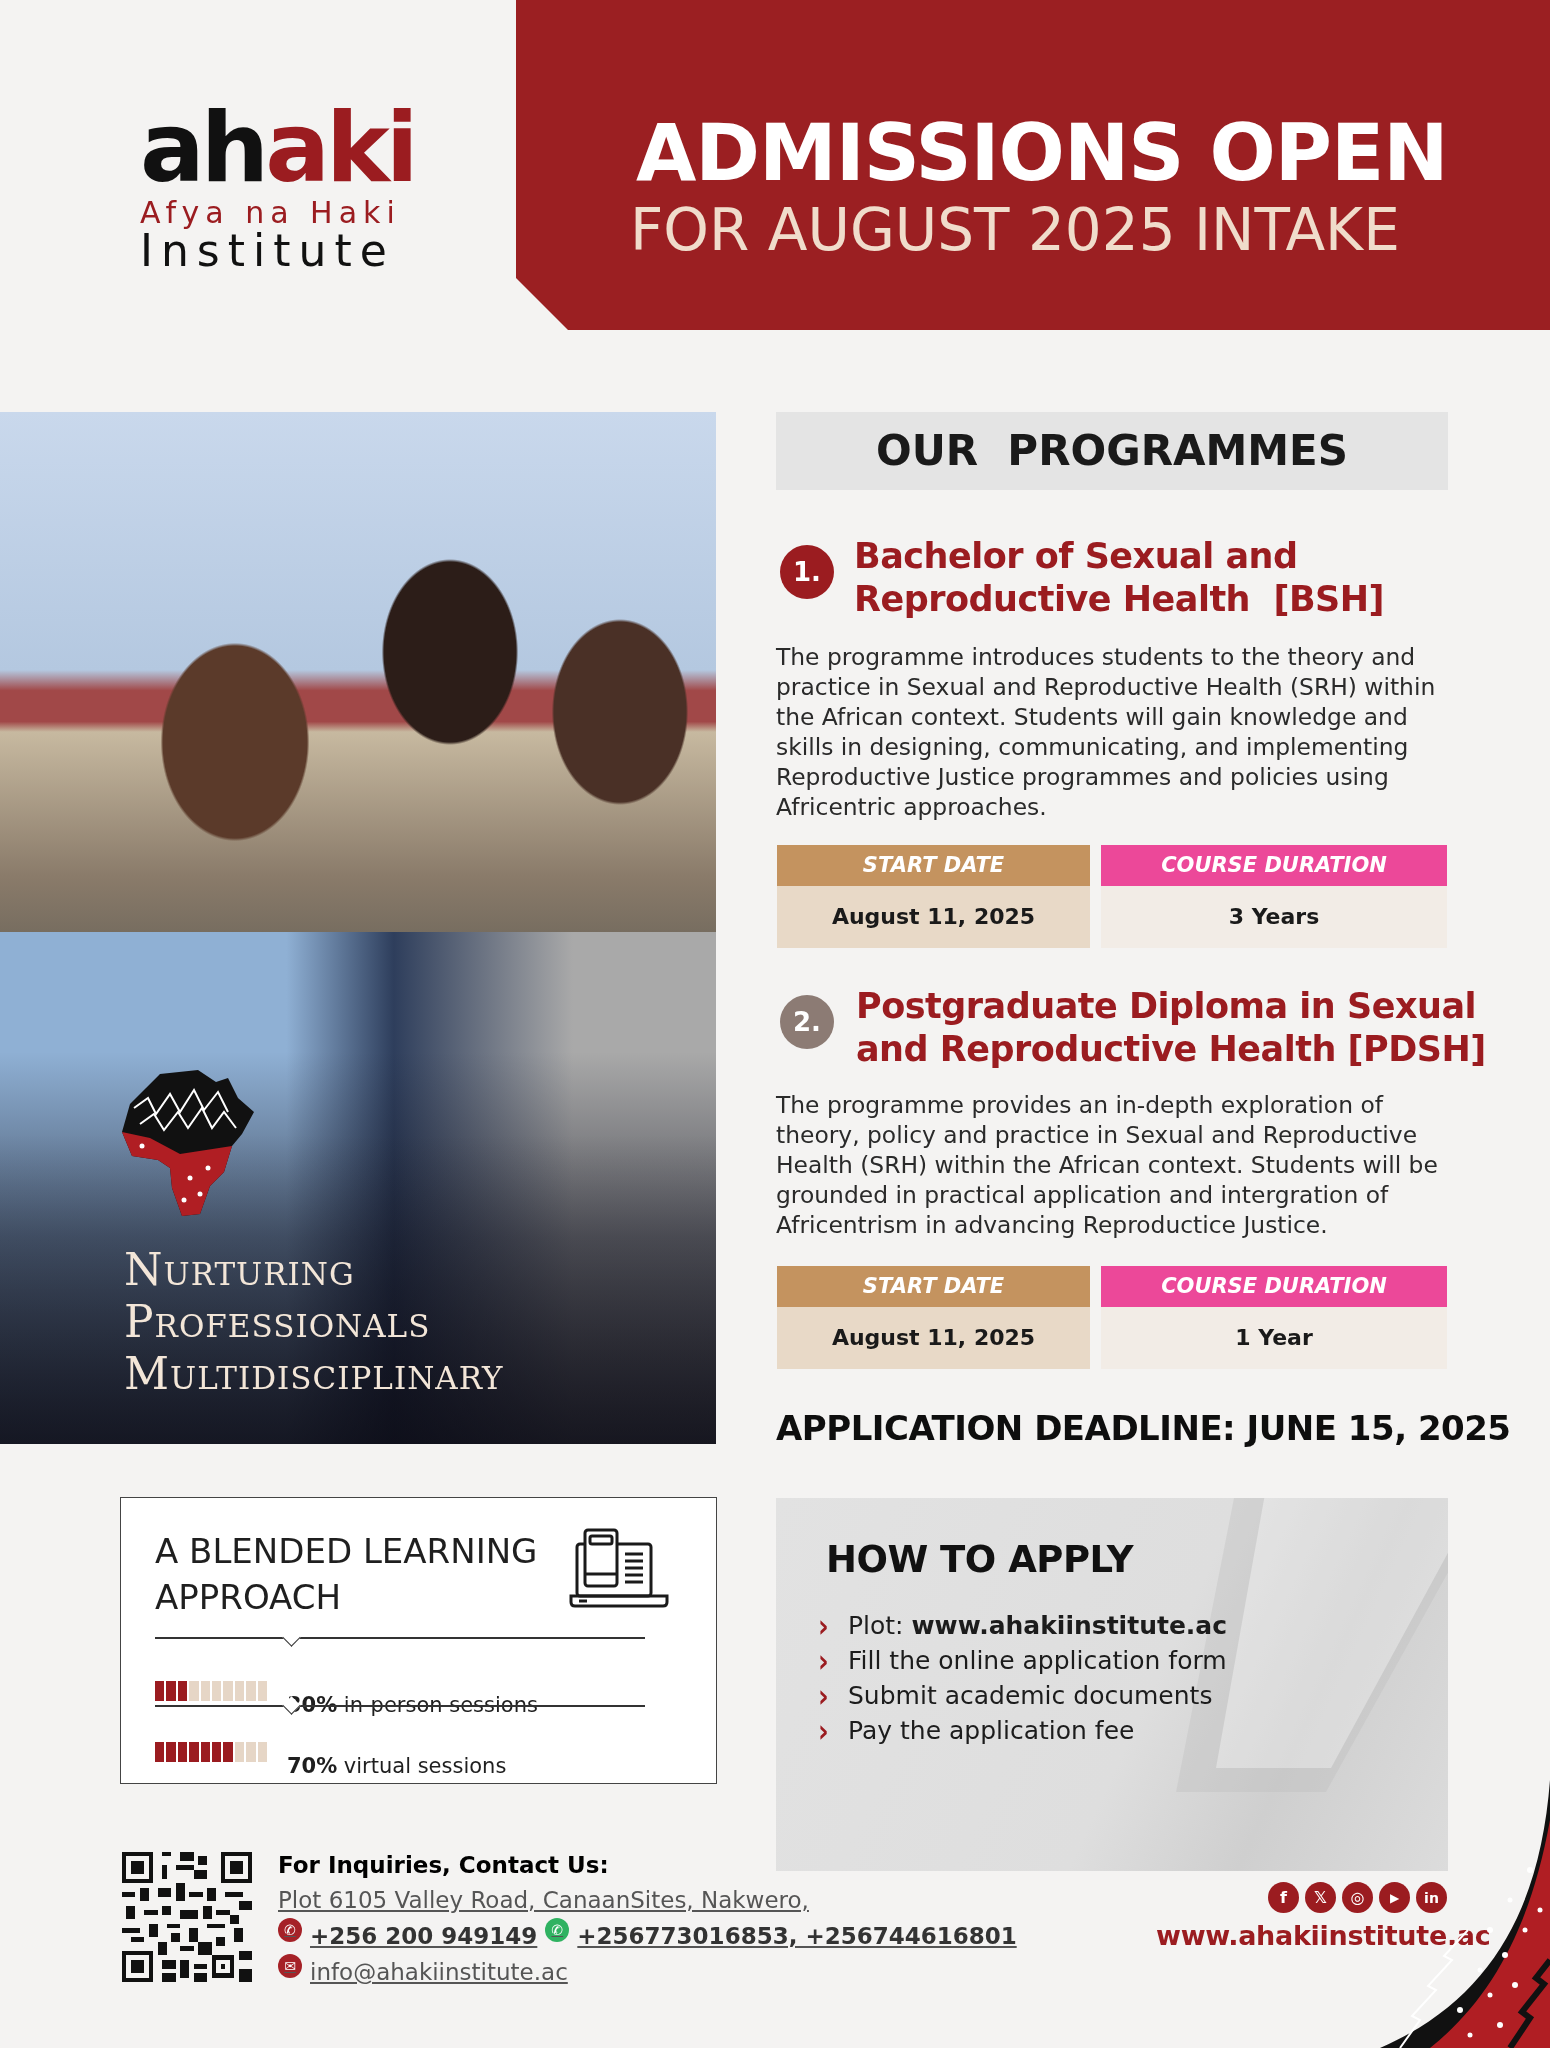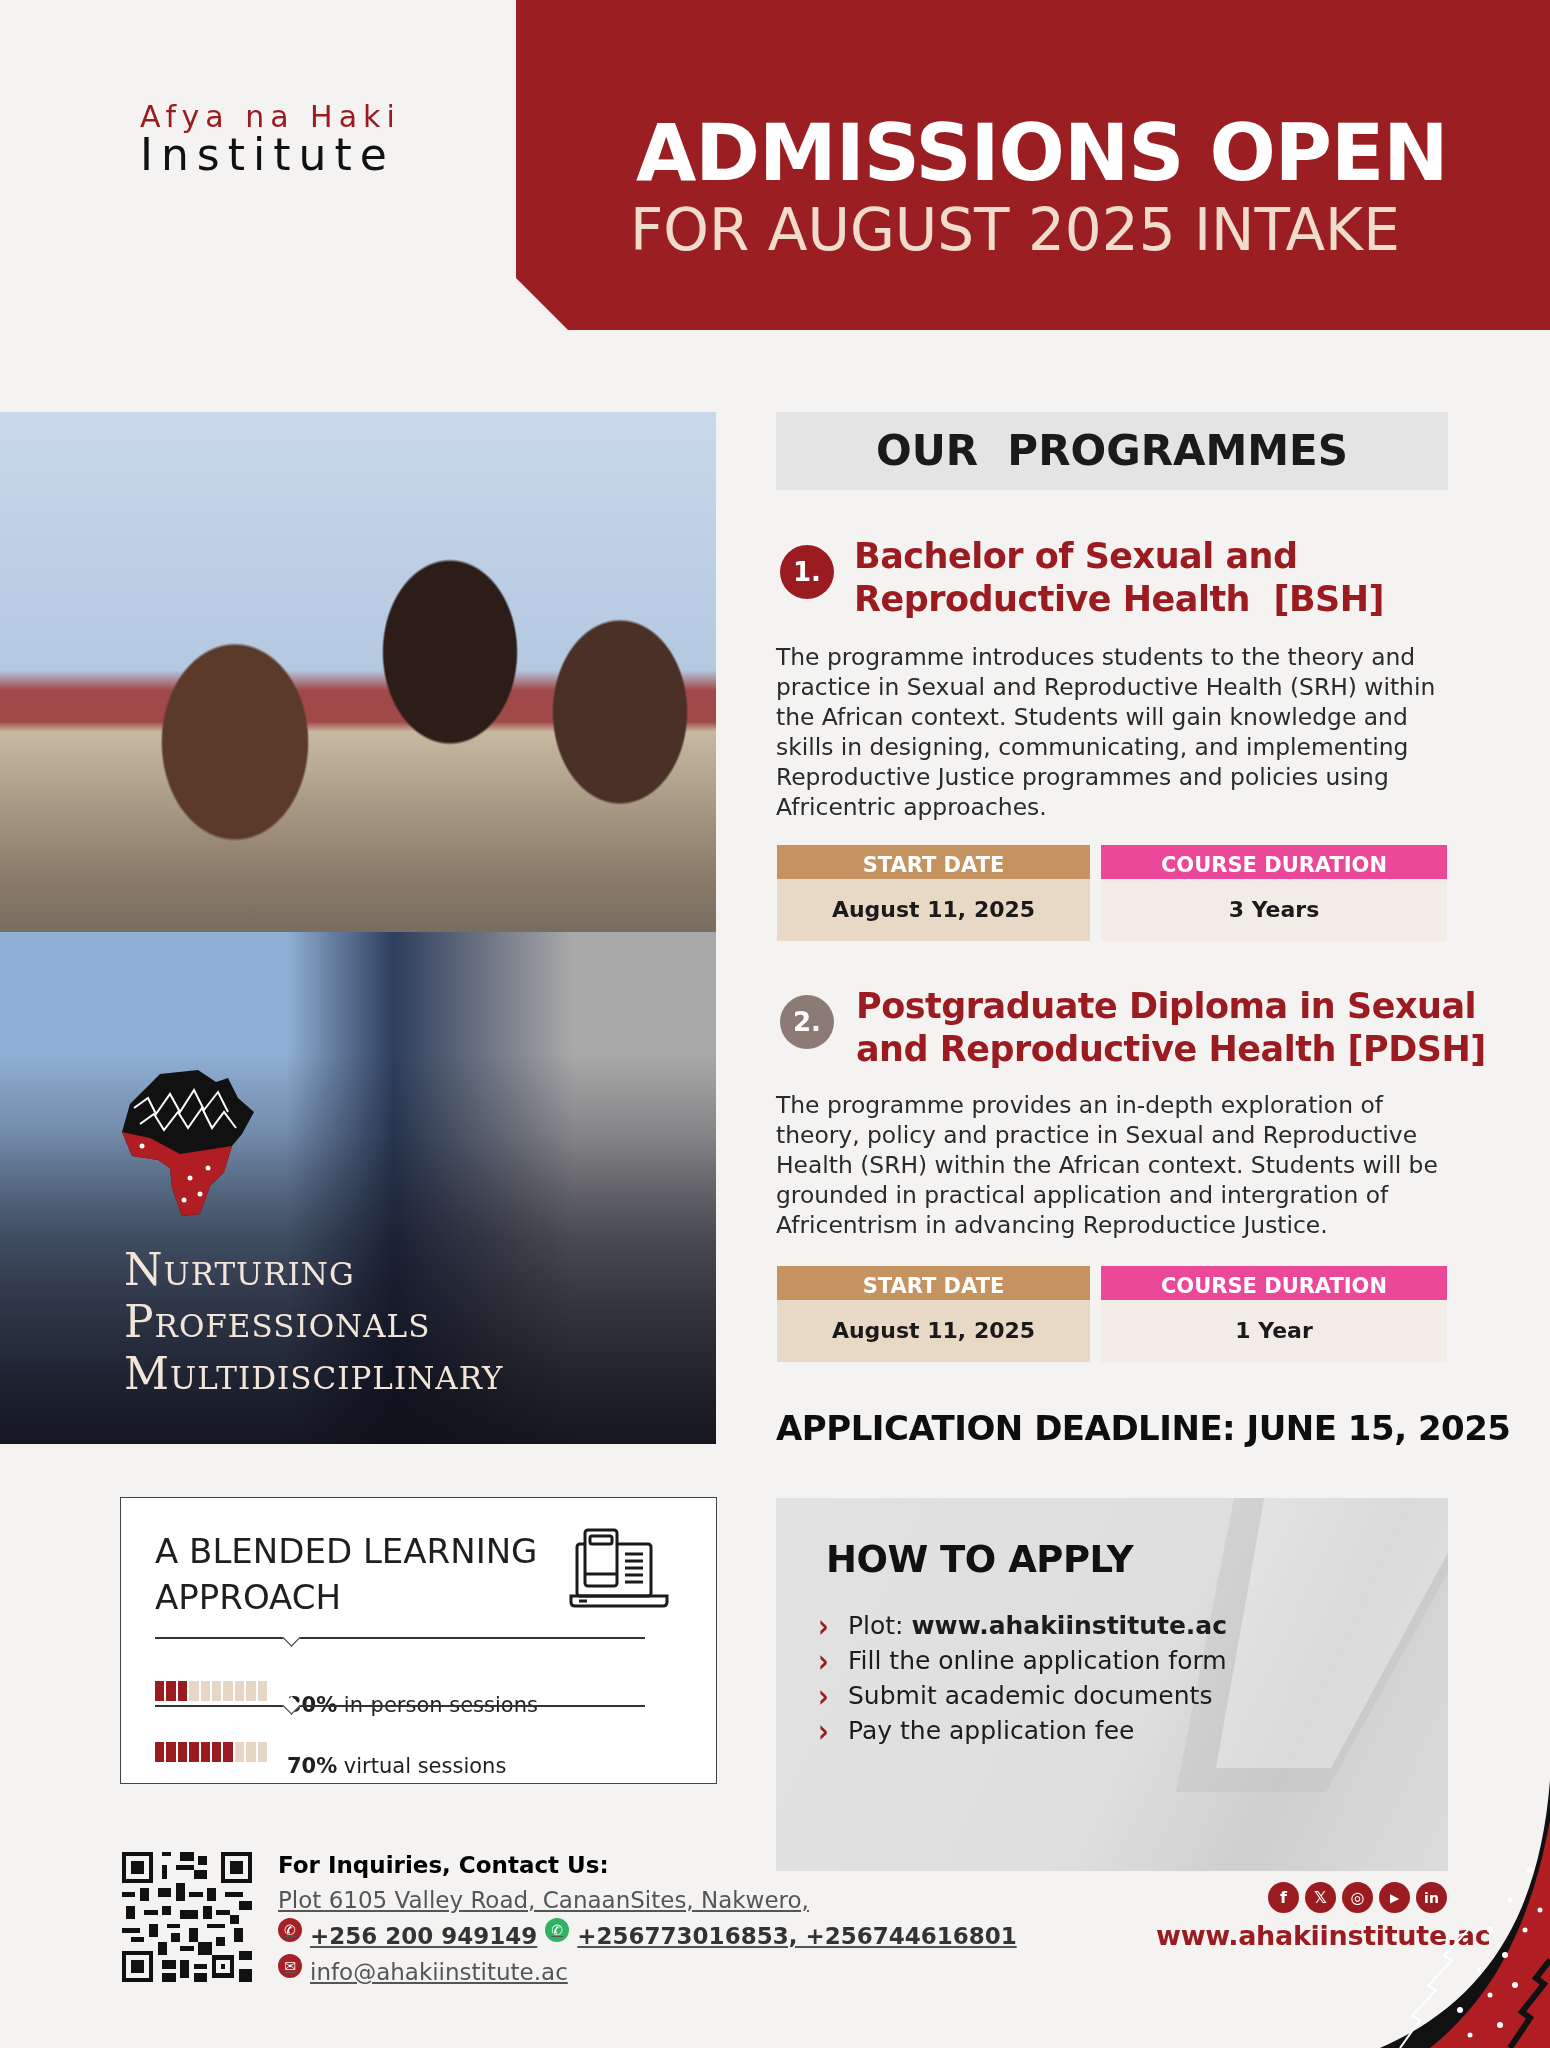--- a/index.html
+++ b/index.html
@@ -49,21 +49,21 @@
   .prog-heading span { white-space: pre; text-align: center; }
 
   .num-badge { width: 54px; height: 54px; border-radius: 50%; color: #fff; font-family: "DejaVu Sans", sans-serif; font-weight: bold; font-size: 26px; display: flex; align-items: center; justify-content: center; }
   .num-badge.red { background: #9b1c20; }
   .num-badge.taupe { background: #8c7b74; }
 
   .prog-title { color: #9b1c20; font-family: "DejaVu Sans", sans-serif; font-weight: bold; font-size: 35px; line-height: 43px; letter-spacing: -0.5px; }
   .prog-desc { color: #2a2a2a; font-family: "DejaVu Sans", sans-serif; font-size: 23.4px; line-height: 30px; width: 690px; }
 
   .info-grid { display: grid; grid-template-columns: 313px 346px; column-gap: 11px; width: 670px; }
-  .info-head { height: 34px; line-height: 41px; text-align: center; color: #fff; font-family: "DejaVu Sans", sans-serif; font-weight: bold; font-size: 21px; }
+  .info-head { height: 41px; line-height: 41px; text-align: center; color: #fff; font-family: "DejaVu Sans", sans-serif; font-weight: bold; font-size: 21px; font-style: italic; }
   .info-head.tan { background: #c4935f; }
   .info-head.gray { background: #ec4899; }
   .info-val { height: 62px; line-height: 62px; text-align: center; color: #1a1a1a; font-family: "DejaVu Sans", sans-serif; font-weight: bold; font-size: 22px; }
   .info-val.tan { background: #e8d9c7; }
   .info-val.cream { background: #f2ece6; }
 
   .deadline { left: 776px; top: 1408px; font-family: "DejaVu Sans", sans-serif; font-weight: bold; font-size: 34px; color: #0e0e0e; letter-spacing: -0.5px; }
 
   
   .blended { left: 120px; top: 1497px; width: 597px; height: 287px; background: #fff; border: 1.5px solid #444; }
@@ -100,20 +100,21 @@
   .socials { left: 1268px; top: 1882px; display: flex; gap: 6px; }
   .soc { width: 31px; height: 31px; border-radius: 50%; background: #9b1c20; color: #fff; display: flex; align-items: center; justify-content: center; font-family: "DejaVu Sans", sans-serif; font-weight: bold; font-size: 16px; }
   .web { left: 1156px; top: 1920px; color: #9b1c20; font-family: "DejaVu Sans", sans-serif; font-weight: bold; font-size: 27px; letter-spacing: -0.3px; }
 
   .corner { left: 1340px; top: 1780px; width: 210px; height: 268px; }
 </style>
 </head>
 <body>
 
 <div class="abs logo">
+  <div class="logo-word"><span class="black">ah</span><span class="red">aki</span></div>
   <div class="logo-sub">Afya na Haki</div>
   <div class="logo-inst">Institute</div>
 </div>
 
 <div class="abs banner"></div>
 <div class="abs banner-title">ADMISSIONS OPEN</div>
 <div class="abs banner-sub">FOR AUGUST 2025 INTAKE</div>
 
 <div class="abs photo"></div>
 <div class="abs photo-overlay"></div>

